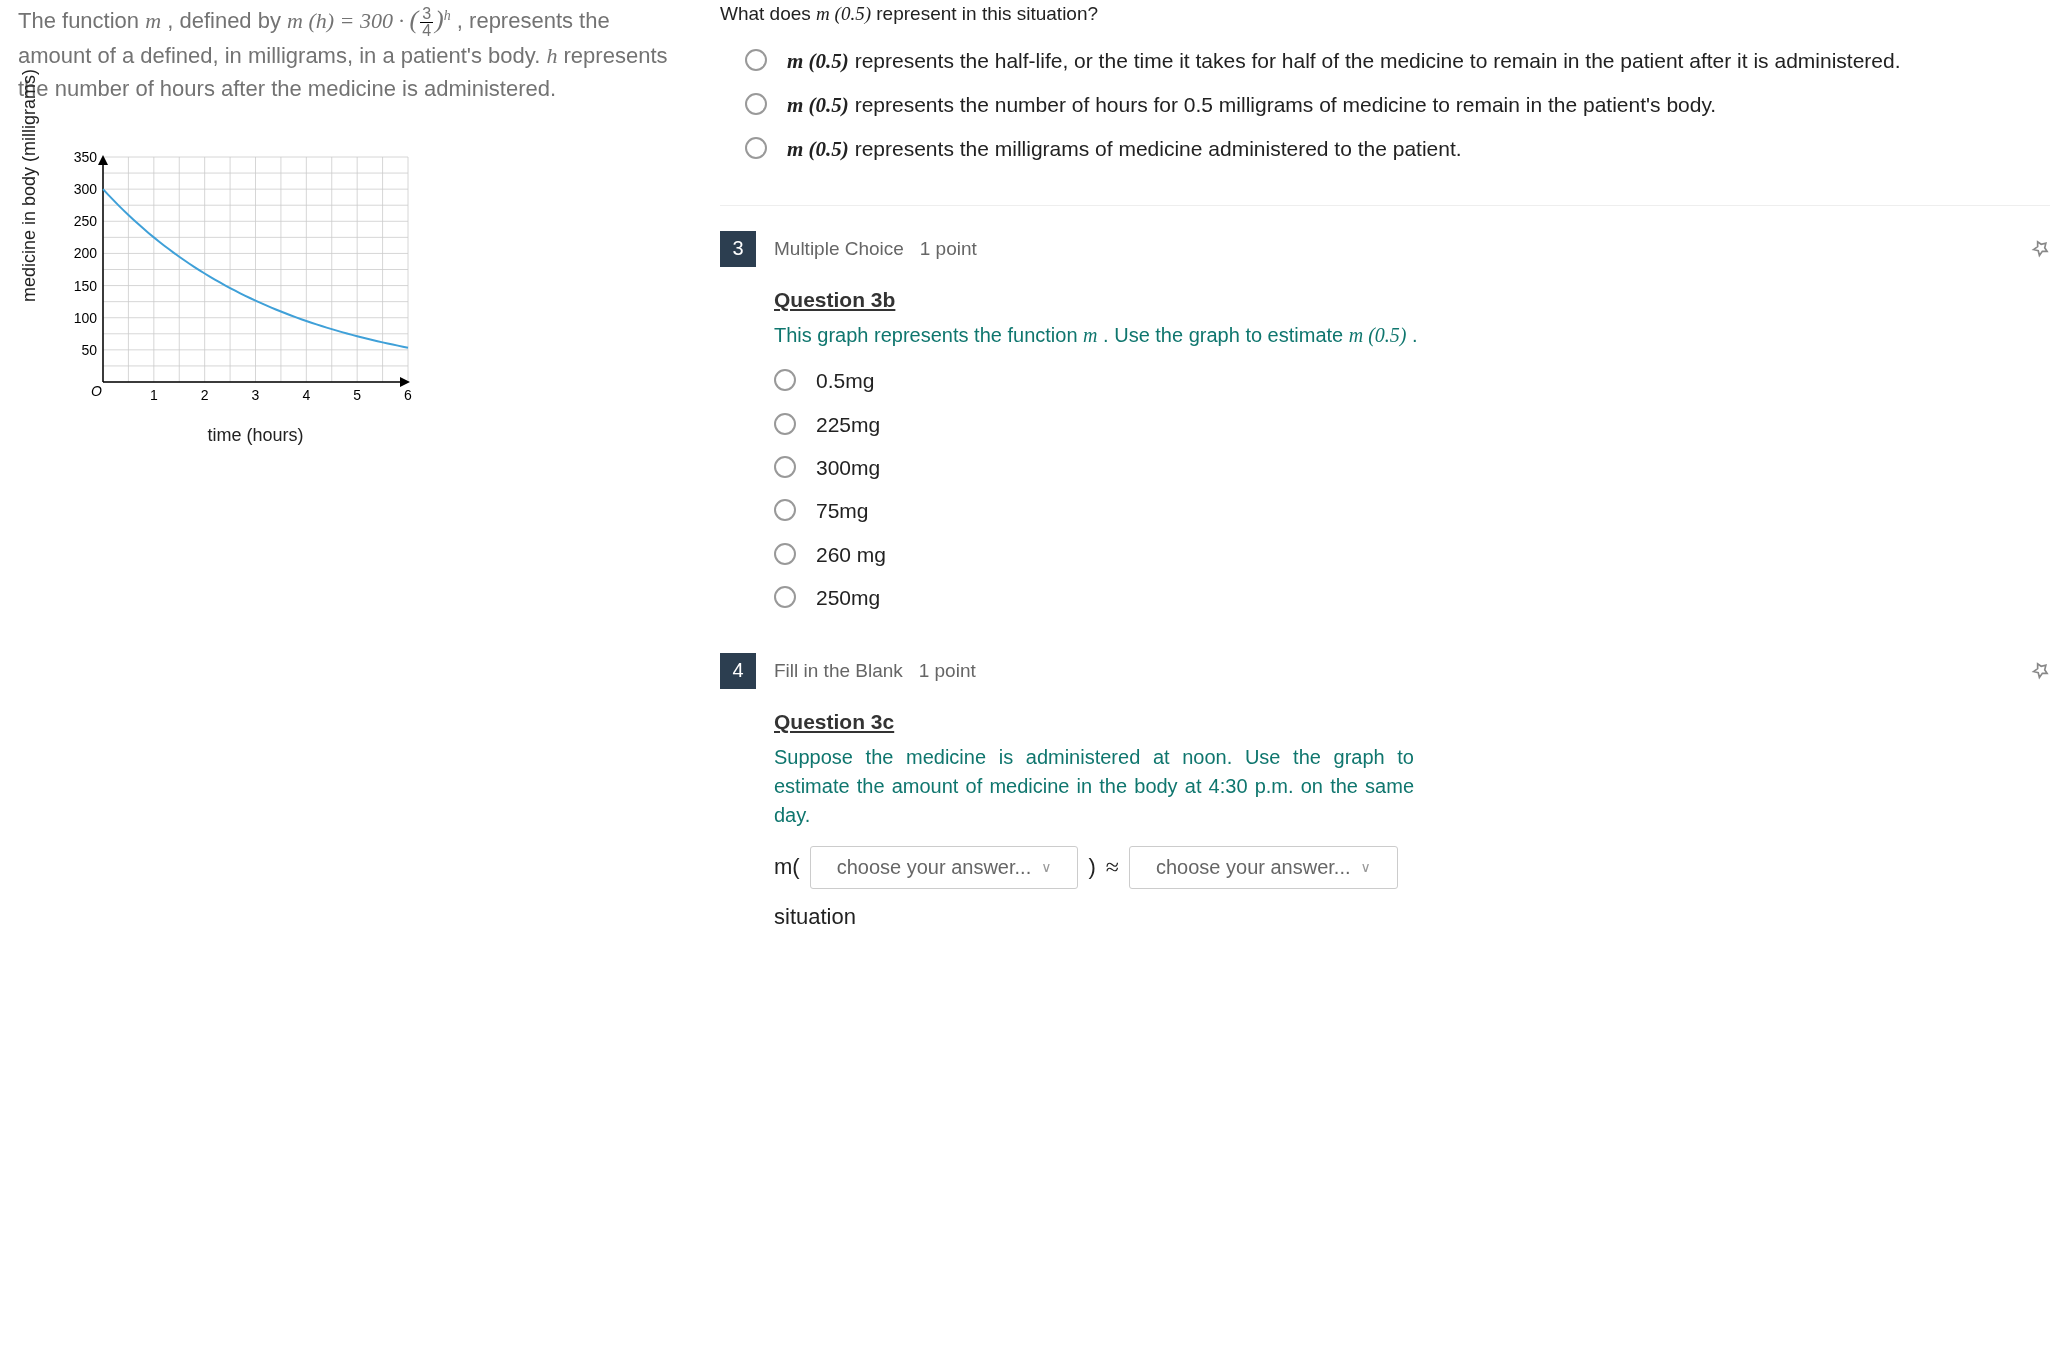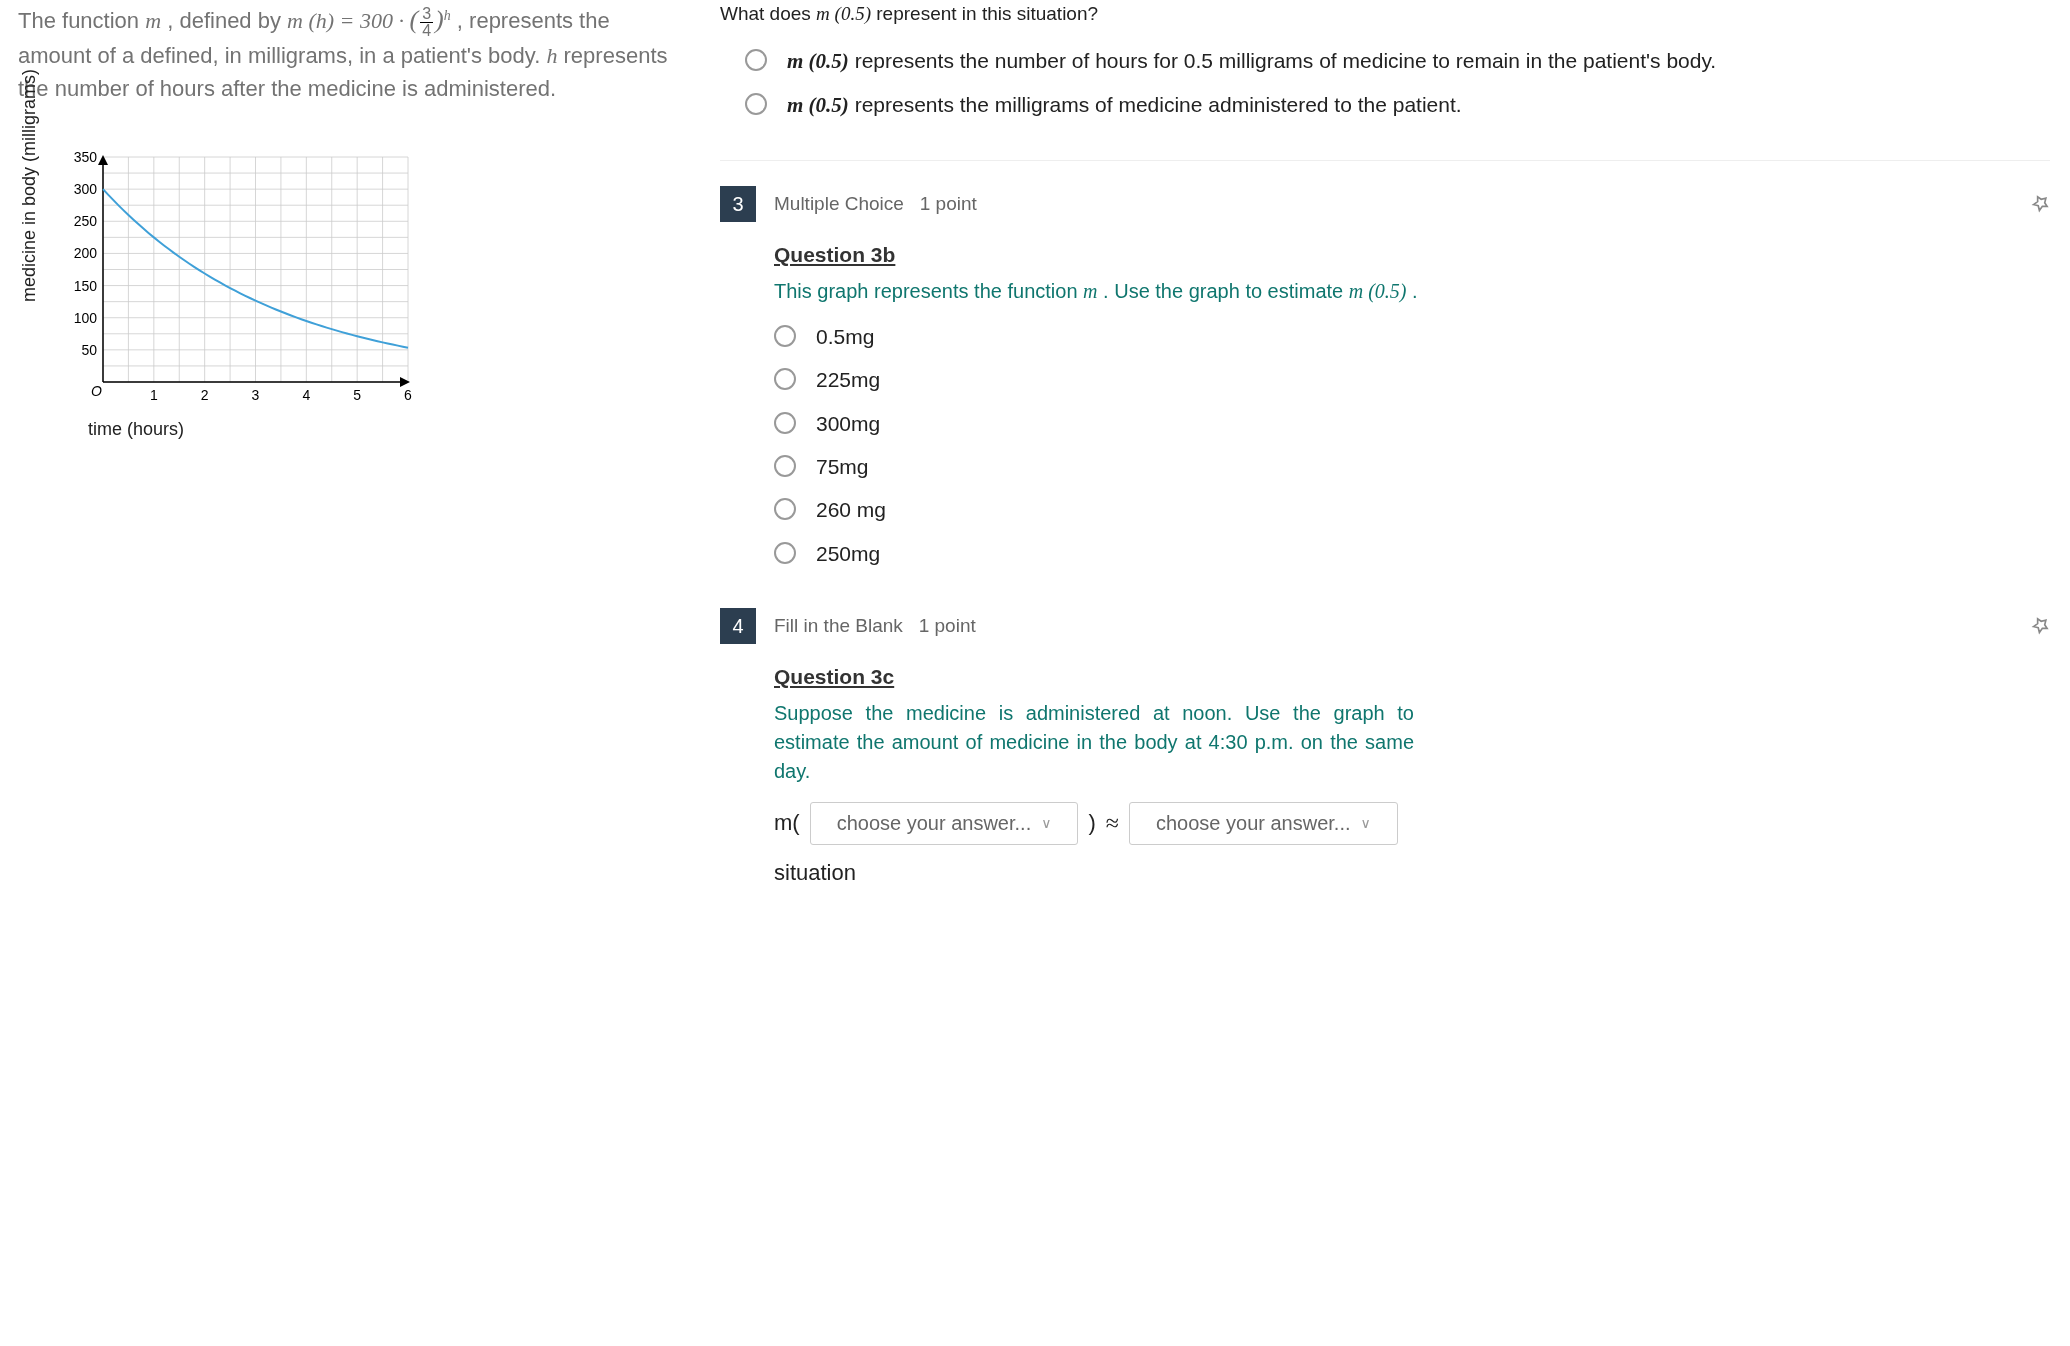--- a/index.html
+++ b/index.html
@@ -8,21 +8,21 @@
   .left{width:680px;padding:0 10px 0 18px}
   .right{flex:1;padding:0 20px 0 40px}
   .prompt{font-size:22px;line-height:1.5;margin-bottom:32px;color:#737373}
   .math{font-family:'Times New Roman',serif;font-style:italic}
   .frac{display:inline-block;vertical-align:middle;text-align:center;line-height:1;font-size:16px;padding:0 2px}
   .frac .n{display:block;border-bottom:1px solid #000;padding:0 2px}
   .frac .d{display:block;padding:0 2px}
   .graph-wrap{background:#fff;padding:10px;display:inline-block}
   .graph-container{position:relative}
   .ylabel{position:absolute;left:-12px;top:155px;transform:rotate(-90deg);transform-origin:left top;font-size:18px;color:#222;white-space:nowrap}
-  .xlabel{font-size:18px;color:#222;margin-top:0;margin-left:60px}
+  .xlabel{text-align:center;font-size:18px;color:#222;margin-top:6px;margin-left:60px}
   .q-header{font-size:19px;margin-bottom:18px;color:#222}
   .choices{margin-left:25px;margin-bottom:40px}
   .choice{display:flex;align-items:flex-start;margin-bottom:14px;cursor:pointer}
   .radio{width:22px;height:22px;border:2px solid #999;border-radius:50%;flex-shrink:0;margin-right:20px;margin-top:3px;background:#fff}
   .choice-text{font-size:21px;color:#222;line-height:1.4}
   .divider{border-top:1px solid #eee;margin:25px 0}
   .q-block{display:flex;align-items:flex-start;margin-bottom:18px;position:relative}
   .q-num{width:36px;height:36px;background:#2c3e50;color:#fff;font-size:20px;display:flex;align-items:center;justify-content:center;margin-right:18px;flex-shrink:0}
   .q-meta{font-size:19px;color:#666;line-height:36px}
   .pin{position:absolute;right:0;top:8px;color:#888;font-size:18px}
@@ -112,20 +112,24 @@
   <div class="right">
 
     <div class="q-header">
       <span>What does </span>
       <span class="math">m (0.5)</span>
       <span> represent in this situation?</span>
     </div>
     <div class="choices" id="q2-choices">
         <div class="choice">
           <div class="radio"></div>
+          <div class="choice-text"><span class="math" style="font-weight:bold">m (0.5)</span> represents the half-life, or the time it takes for half of the medicine to remain in the patient after it is administered.</div>
+        </div>
+        <div class="choice">
+          <div class="radio"></div>
           <div class="choice-text"><span class="math" style="font-weight:bold">m (0.5)</span> represents the number of hours for 0.5 milligrams of medicine to remain in the patient's body.</div>
         </div>
         <div class="choice">
           <div class="radio"></div>
           <div class="choice-text"><span class="math" style="font-weight:bold">m (0.5)</span> represents the milligrams of medicine administered to the patient.</div>
         </div>
       </div>
 
     <div class="divider"></div>
 

